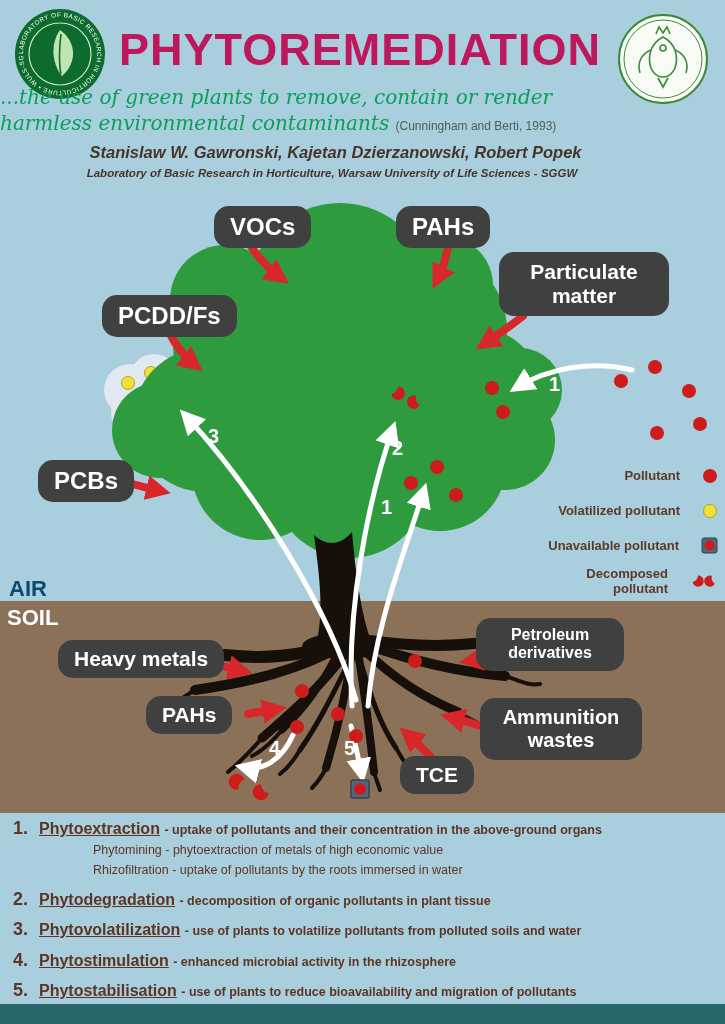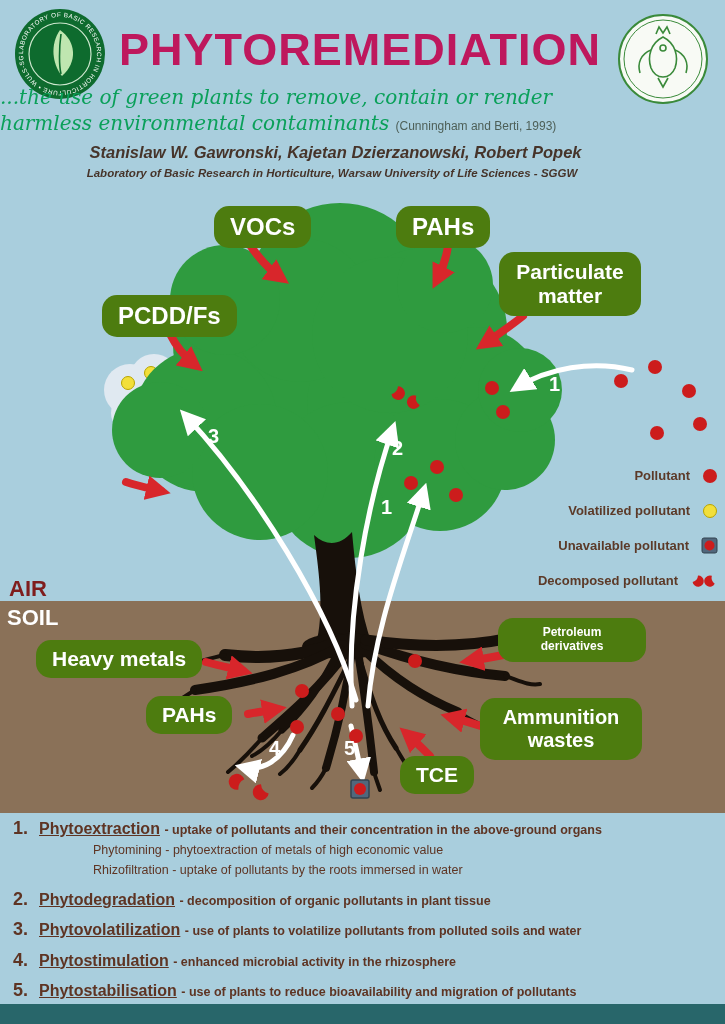--- a/index.html
+++ b/index.html
@@ -19,40 +19,40 @@
       font-size:45px; font-weight:bold; letter-spacing:1px; color:#be185d; z-index:5; }
   .subtitle { position:absolute; left:0; top:84px; width:725px; text-align:left; z-index:5;
       font-family:"DejaVu Serif", serif; font-style:italic; font-size:20px; line-height:26px; color:#0aa05a; }
   .subtitle .citation { font-family:"Liberation Sans", sans-serif; font-style:normal; font-size:12px; color:#4d5f57; }
   .authors { position:absolute; left:0; top:143px; width:671px; text-align:center; z-index:5;
       font-size:16.5px; font-weight:bold; font-style:italic; color:#46342a; }
   .affiliation { position:absolute; left:0; top:167px; width:664px; text-align:center; z-index:5;
       font-size:11.5px; font-weight:bold; font-style:italic; color:#46342a; }
 
   
-  .plabel { position:absolute; z-index:5; background:#4d7c0f; color:#ffffff; font-weight:bold;
+  .plabel { position:absolute; z-index:5; background:#404040; color:#ffffff; font-weight:bold;
       padding:7px 16px; border-radius:15px; text-align:center; line-height:1.15; }
   #lbl-vocs       { left:214px; top:206px; font-size:24px; }
   #lbl-pahs-air   { left:396px; top:206px; font-size:24px; }
-  #lbl-particulate{ left:499px; top:252px; font-size:21px; width:142px; padding:8px 6px; }
+  #lbl-particulate{ left:499px; top:252px; font-size:21px; width:170px; padding:8px 6px; }
   #lbl-pcddfs     { left:102px; top:295px; font-size:24px; }
   #lbl-pcbs       { left:38px;  top:460px; font-size:24px; }
-  #lbl-heavy      { left:36px;  top:640px; font-size:21px; }
+  #lbl-heavy      { left:58px;  top:640px; font-size:21px; }
   #lbl-pahs-soil  { left:146px; top:696px; font-size:21px; }
-  #lbl-petroleum  { left:498px; top:618px; font-size:12px; width:148px; padding:8px 6px; }
+  #lbl-petroleum  { left:476px; top:618px; font-size:16px; width:148px; padding:8px 6px; }
   #lbl-ammunition { left:480px; top:698px; font-size:20px; width:162px; padding:8px 6px; }
   #lbl-tce        { left:400px; top:756px; font-size:21px; }
 
   
-  .zone-air  { position:absolute; left:9px; top:576px; font-size:22px; font-weight:bold; color:#7f1d1d; z-index:5; }
+  .zone-air  { position:absolute; left:9px; top:576px; font-size:22px; font-weight:bold; color:#0c4a6e; z-index:5; }
   .zone-soil { position:absolute; left:7px; top:605px; font-size:22px; font-weight:bold; color:#ffffff; z-index:5; }
 
   
   .legend { position:absolute; left:536px; top:458px; width:182px; z-index:5; }
-  .legend-row { display:flex; align-items:center; justify-content:flex-end; gap:12px; height:35px; }
+  .legend-row { display:flex; align-items:center; justify-content:flex-end; gap:22px; height:35px; }
   .legend-row .legend-label { font-size:13px; font-weight:bold; color:#5c3a28; text-align:right; }
   .legend-icon { flex:0 0 auto; display:flex; align-items:center; }
 
   
   .definitions { position:absolute; left:13px; top:818px; width:702px; z-index:5; color:#5e3423; }
   .def-item { margin-bottom:8.5px; }
   .def-line { line-height:20px; }
   .def-num  { font-size:18px; font-weight:bold; display:inline-block; width:26px; }
   .def-term { font-size:16px; font-weight:bold; text-decoration:underline; }
   .def-desc { font-size:12.5px; font-weight:bold; }
@@ -243,20 +243,21 @@
   <div class="authors">Stanislaw W. Gawronski, Kajetan Dzierzanowski, Robert Popek</div>
   <div class="affiliation">Laboratory of Basic Research in Horticulture, Warsaw University of Life Sciences - SGGW</div>
 
   <div class="plabel" id="lbl-vocs">VOCs</div>
   <div class="plabel" id="lbl-pahs-air">PAHs</div>
   <div class="plabel" id="lbl-particulate">
     <span>Particulate</span><br>
     <span>matter</span>
   </div>
   <div class="plabel" id="lbl-pcddfs">PCDD/Fs</div>
+  <div class="plabel" id="lbl-pcbs">PCBs</div>
   <div class="plabel" id="lbl-heavy">Heavy metals</div>
   <div class="plabel" id="lbl-pahs-soil">PAHs</div>
   <div class="plabel" id="lbl-petroleum">
     <span>Petroleum</span><br>
     <span>derivatives</span>
   </div>
   <div class="plabel" id="lbl-ammunition">
     <span>Ammunition</span><br>
     <span>wastes</span>
   </div>

